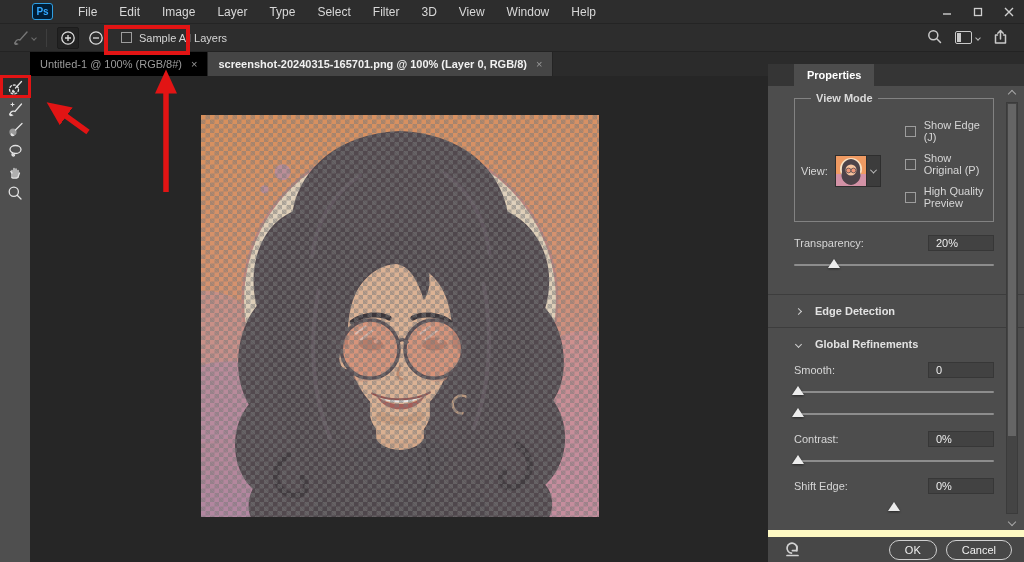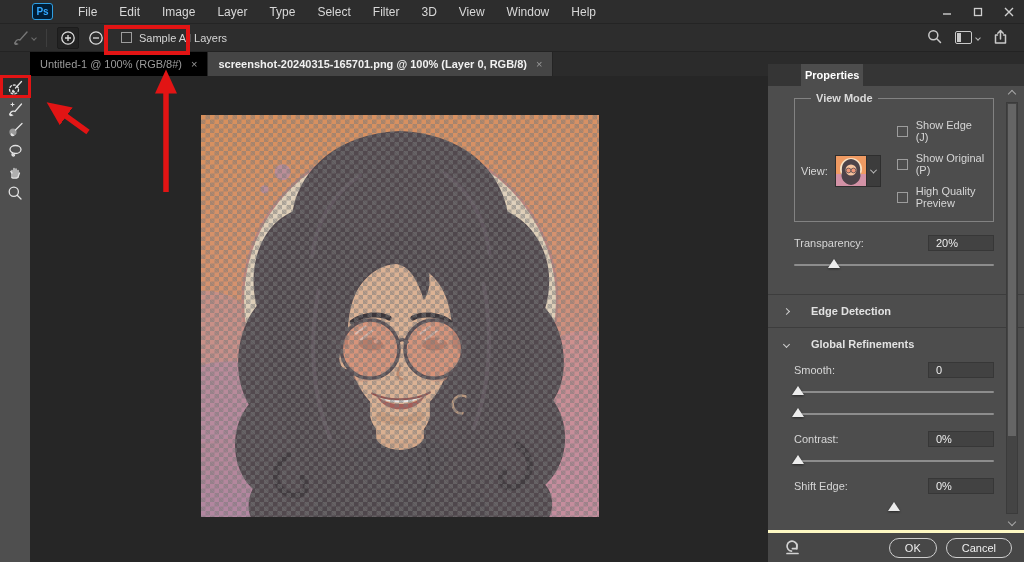--- a/index.html
+++ b/index.html
@@ -74,61 +74,61 @@
   .red-box-size { position:absolute; left:104px; top:25px; width:86px; height:30px;
                   border:4px solid var(--annot); z-index:20; }
   .red-box-tool { position:absolute; left:0px; top:75px; width:31px; height:23px;
                   border:3px solid var(--annot); z-index:20; }
   .arrows { position:absolute; inset:0; z-index:19; pointer-events:none; }
 
   
   .rightcol { position:absolute; left:768px; top:52px; width:256px; height:510px; background:#4d4d4d; }
   .rc-top { height:12px; background:#2b2b2b; }
   .props-tabrow { height:22px; background:#353535; display:flex; }
-  .props-tab { margin-left:33px; padding:0 4px; background:#4d4d4d; color:#fff; font-weight:bold;
+  .props-tab { margin-left:26px; padding:0 13px; background:#4d4d4d; color:#fff; font-weight:bold;
                line-height:22px; font-size:11px; }
   .props-body { position:relative; height:444px; background:#4d4d4d; overflow:hidden; }
   .scrollbar { position:absolute; right:6px; top:16px; bottom:16px; width:12px; background:#444;
                border:1px solid #3b3b3b; }
   .scroll-thumb { position:absolute; left:1px; right:1px; top:1px; height:81%; background:#656565; }
   .scroll-chev { position:absolute; right:9px; width:6px; height:6px; border-right:1.5px solid #a8a8a8;
                  border-bottom:1.5px solid #a8a8a8; }
   .scroll-chev.up { top:5px; transform:rotate(-135deg); }
   .scroll-chev.down { bottom:5px; transform:rotate(45deg); }
 
   .group-viewmode { margin:12px 30px 0 26px; border:1px solid #828282; position:relative;
-                    padding:20px 6px 12px 6px; display:flex; }
+                    padding:20px 6px 12px 6px; display:flex;gap:8px; }
   .group-legend { position:absolute; top:-7px; left:16px; background:#4d4d4d; padding:0 5px;
                   font-weight:bold; color:#dadada; }
   .view-cell { display:flex; align-items:center; gap:7px; margin-top:14px; }
   .view-thumb-wrap { display:flex; }
   .view-thumb { width:32px; height:32px; border:1px solid #2e2e2e; display:block; }
   .view-chev { width:14px; height:32px; background:#3c3c3c; border:1px solid #2e2e2e; border-left:none;
                display:flex; align-items:center; justify-content:center; }
   .vm-checks { display:flex; flex-direction:column; gap:9px; margin-left:16px; }
   .check-row { display:flex; align-items:center; gap:8px; color:#d6d6d6; }
 
   .slider-row { margin:0 30px 0 26px; display:flex; align-items:center; justify-content:space-between; }
   .value-box { width:66px; height:16px; background:#424242; border:1px solid #373737; color:#ededed;
                display:flex; align-items:center; padding-left:7px; }
   .track-wrap { margin:9px 30px 0 26px; position:relative; height:10px; }
   .track { position:absolute; left:0; right:0; top:4px; height:2px; background:#8d8d8d; border-radius:1px; }
   .thumb { position:absolute; top:-1px; width:0; height:0; border-left:6px solid transparent;
            border-right:6px solid transparent; border-bottom:9px solid #ececec;
            filter:drop-shadow(0 1px 1px rgba(0,0,0,.5)); }
   .divider { border-top:1px solid #3d3d3d; margin-top:20px; }
-  .section-header { height:32px; display:flex; align-items:center; padding-left:16px; gap:22px; }
+  .section-header { height:32px; display:flex; align-items:center; padding-left:28px; gap:14px; }
   .section-header .label { font-weight:bold; color:#e2e2e2; font-size:11px; }
   .chev-right { width:5px; height:5px; border-right:1.7px solid #cfcfcf; border-bottom:1.7px solid #cfcfcf;
                 transform:rotate(-45deg); }
   .chev-open { width:5px; height:5px; border-right:1.7px solid #cfcfcf; border-bottom:1.7px solid #cfcfcf;
                transform:rotate(45deg); }
   .slider-block { margin-top:12px; }
 
-  .props-footer { height:32px; background:#474747; border-top:3px solid #fef9c3; display:flex;
+  .props-footer { height:32px; background:#474747; border-top:7px solid #fef9c3; display:flex;
                   align-items:center; padding:0 12px 0 16px; }
   .footer-spacer { flex:1; }
   .pill { border:1px solid #cfcfcf; border-radius:11px; background:transparent; color:#efefef;
           font-size:11px; padding:3px 15px; font-family:"Liberation Sans", sans-serif; }
   .pill + .pill { margin-left:9px; }
 </style>
 </head>
 <body>
 
 <div id="app">

